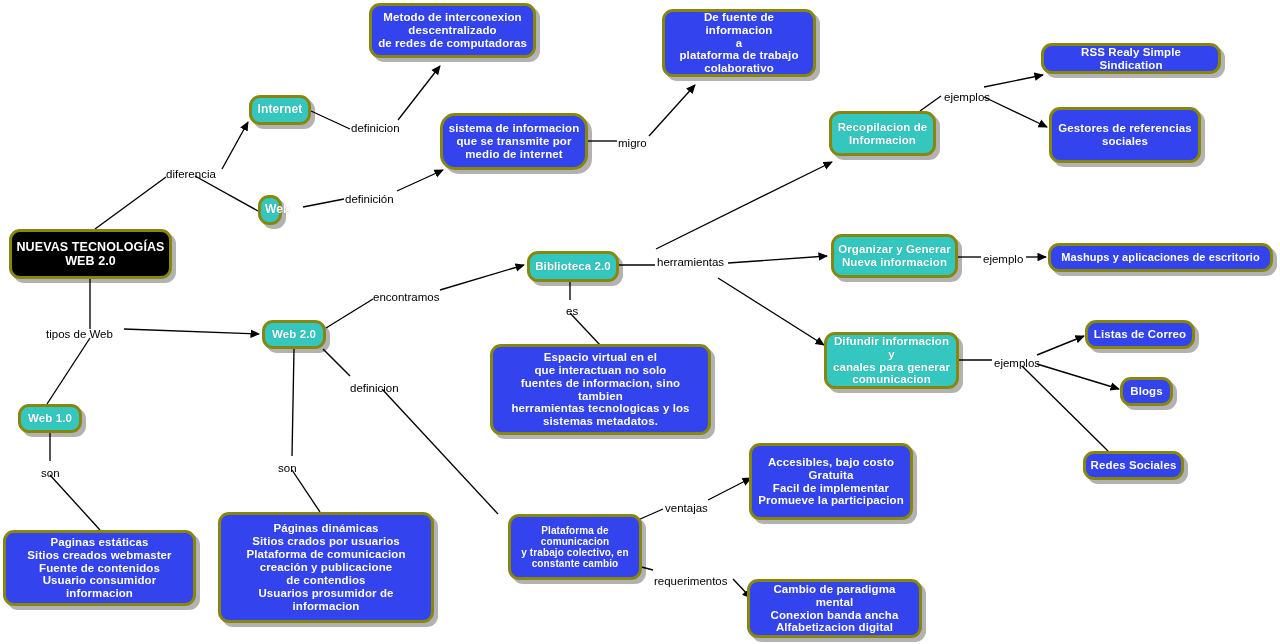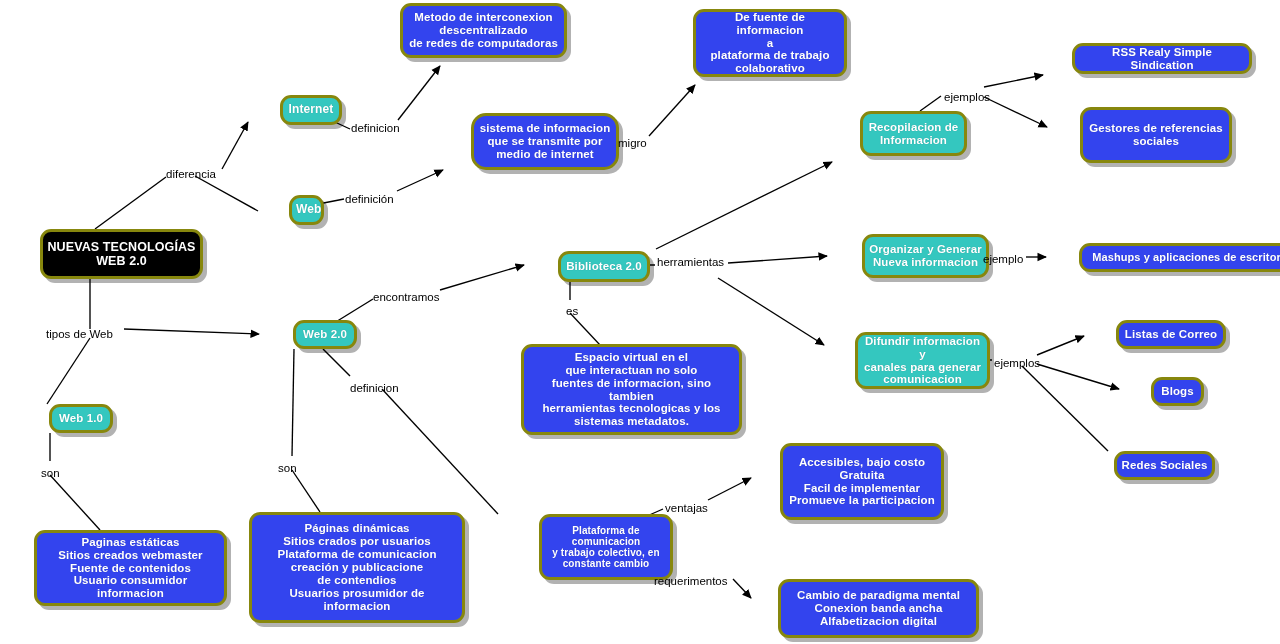--- a/index.html
+++ b/index.html
@@ -33,21 +33,20 @@
     border-radius: 11px;
     border: 3px solid #87870d;
     color: #ffffff;
     font-weight: bold;
     line-height: 1.12;
     letter-spacing: 0.1px;
     box-shadow: 4px 4px 0 0 rgba(0,0,0,0.30);
     text-shadow: 0 0 1px rgba(0,0,0,0.25);
     padding: 2px 4px;
     z-index: 2;
-    margin-left: 31px;
   }
   .node.teal   { background: #34c7bf; }
   .node.blue   { background: #3344ee; }
   .node.root   { background: #000000; border-color: #87870d; }
   .node .txt { display: block; width: 100%; }
   .edge-label {
     position: absolute;
     color: #000000;
     font-weight: normal;
     font-size: 11.5px;
@@ -112,21 +111,21 @@
       </g>
   </svg>
 
   <div id="nodes-group">
       <div class="node root" style="left: 9px; top: 229px; width: 163px; height: 50px; font-size: 12.5px;">
         <span class="txt">NUEVAS TECNOLOGÍAS<br>WEB 2.0</span>
       </div>
       <div class="node teal" style="left: 249px; top: 95px; width: 62px; height: 30px; font-size: 12px;">
         <span class="txt">Internet</span>
       </div>
-      <div class="node teal" style="left: 258px; top: 195px; width: 35px; height: 30px; font-size: 12px; border-radius: 11px;">
+      <div class="node teal" style="left: 258px; top: 195px; width: 24px; height: 30px; font-size: 12px; border-radius: 11px;">
         <span class="txt">Web</span>
       </div>
       <div class="node blue" style="left: 369px; top: 3px; width: 167px; height: 55px; font-size: 11.5px;">
         <span class="txt">Metodo de interconexion<br>descentralizado<br>de redes de computadoras</span>
       </div>
       <div class="node blue" style="left: 440px; top: 113px; width: 148px; height: 57px; font-size: 11.5px; border-radius: 15px;">
         <span class="txt">sistema de informacion<br>que se transmite por<br>medio de internet</span>
       </div>
       <div class="node blue" style="left: 662px; top: 9px; width: 154px; height: 68px; font-size: 11.5px;">
         <span class="txt">De fuente de informacion<br>a<br>plataforma de trabajo<br>colaborativo</span>
@@ -175,21 +174,21 @@
       </div>
       <div class="node blue" style="left: 218px; top: 512px; width: 216px; height: 111px; font-size: 11.5px;">
         <span class="txt">Páginas dinámicas<br>Sitios crados por usuarios<br>Plataforma de comunicacion<br>creación y publicacione<br>de contendios<br>Usuarios prosumidor de informacion</span>
       </div>
       <div class="node blue" style="left: 508px; top: 514px; width: 134px; height: 66px; font-size: 10px;">
         <span class="txt">Plataforma de<br>comunicacion<br>y trabajo colectivo, en<br>constante cambio</span>
       </div>
       <div class="node blue" style="left: 749px; top: 443px; width: 164px; height: 77px; font-size: 11.5px;">
         <span class="txt">Accesibles, bajo costo<br>Gratuita<br>Facil de implementar<br>Promueve la participacion</span>
       </div>
-      <div class="node blue" style="left: 747px; top: 579px; width: 201px; height: 59px; font-size: 11.5px;">
+      <div class="node blue" style="left: 747px; top: 579px; width: 175px; height: 59px; font-size: 11.5px;">
         <span class="txt">Cambio de paradigma mental<br>Conexion banda ancha<br>Alfabetizacion digital</span>
       </div>
     </div>
   <div id="labels-group">
       <div class="edge-label" style="left: 166px; top: 169px;">diferencia</div>
       <div class="edge-label" style="left: 351px; top: 123px;">definicion</div>
       <div class="edge-label" style="left: 345px; top: 194px;">definición</div>
       <div class="edge-label" style="left: 618px; top: 138px;">migro</div>
       <div class="edge-label" style="left: 944px; top: 92px;">ejemplos</div>
       <div class="edge-label" style="left: 657px; top: 257px;">herramientas</div>

